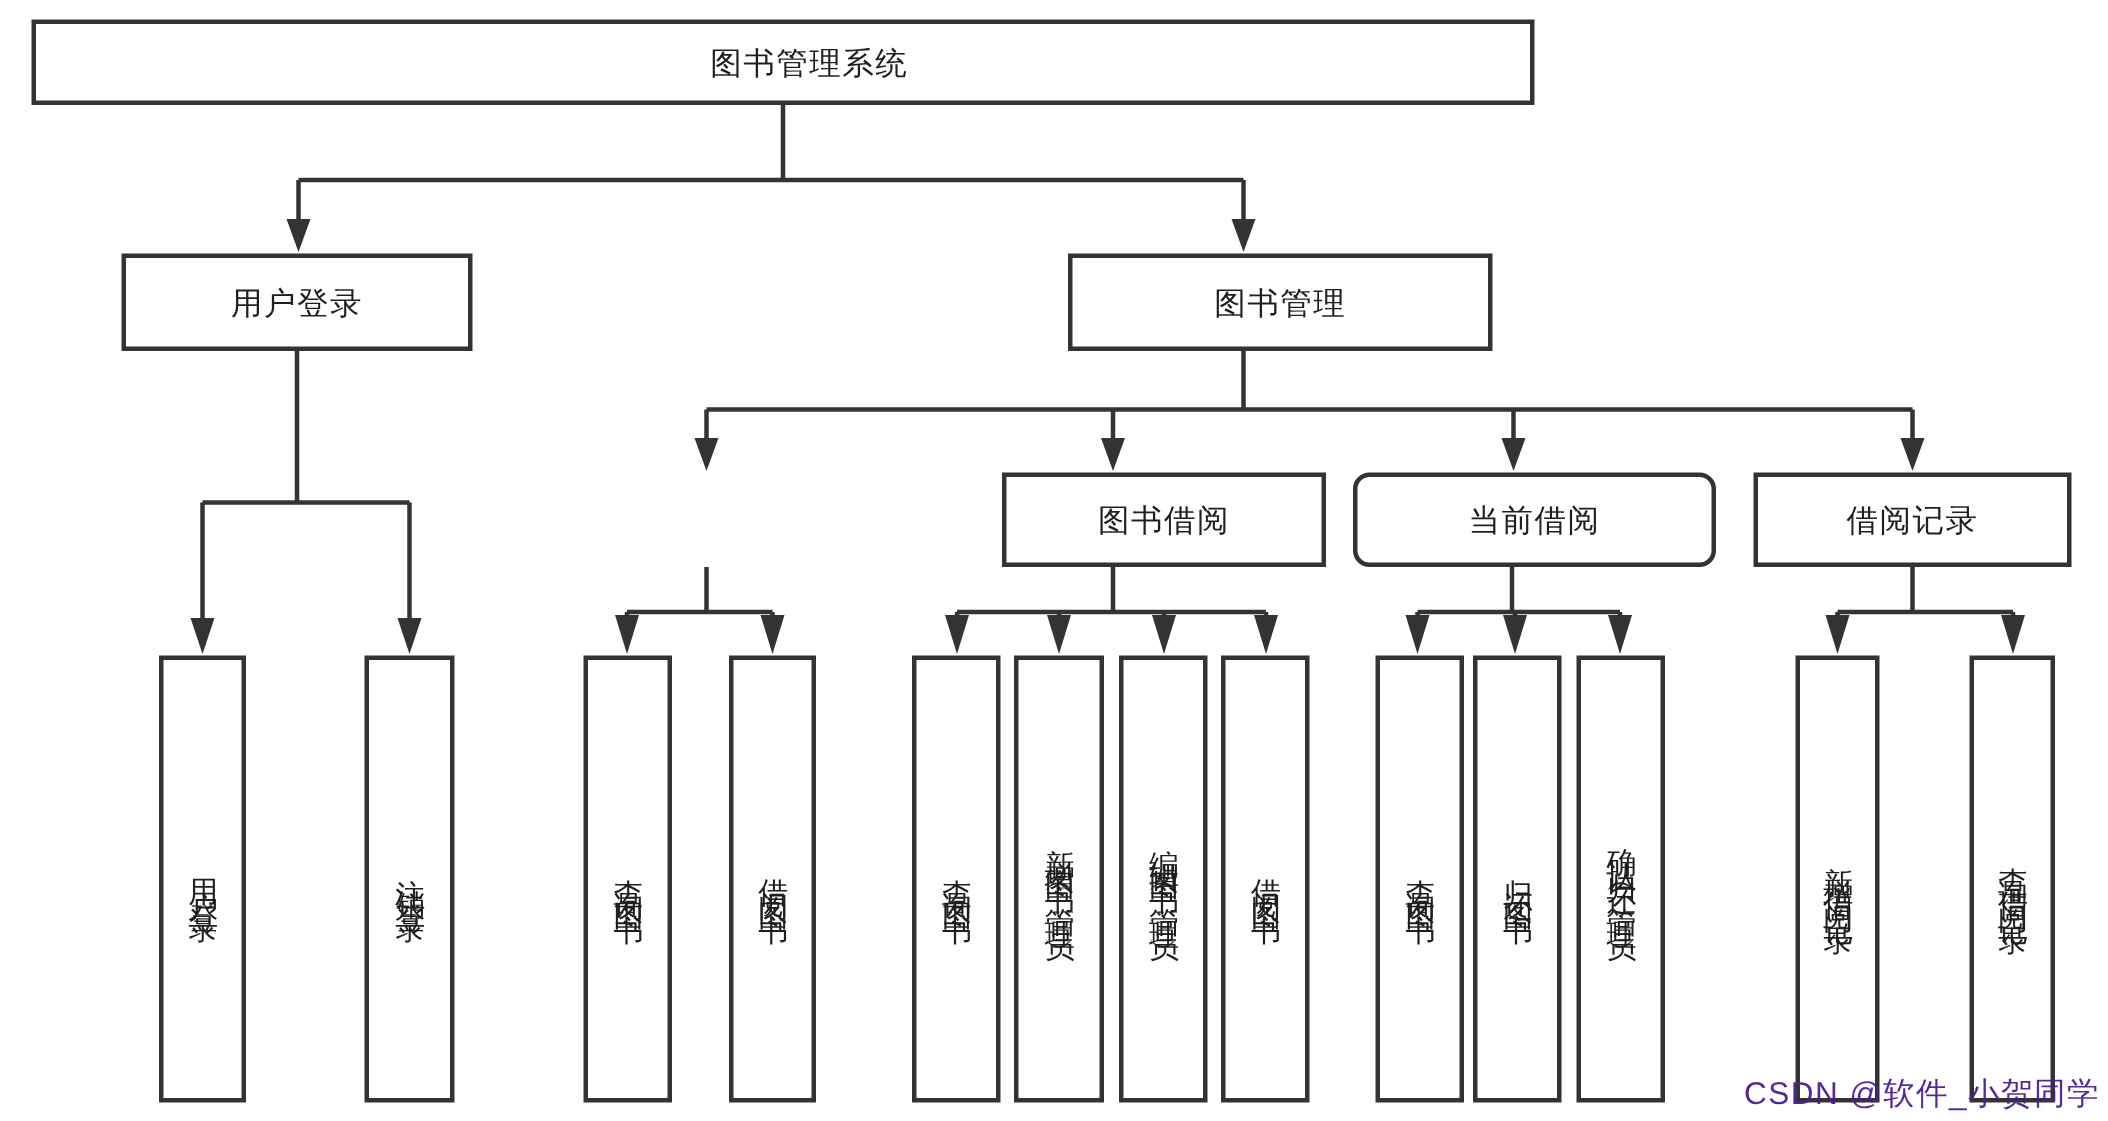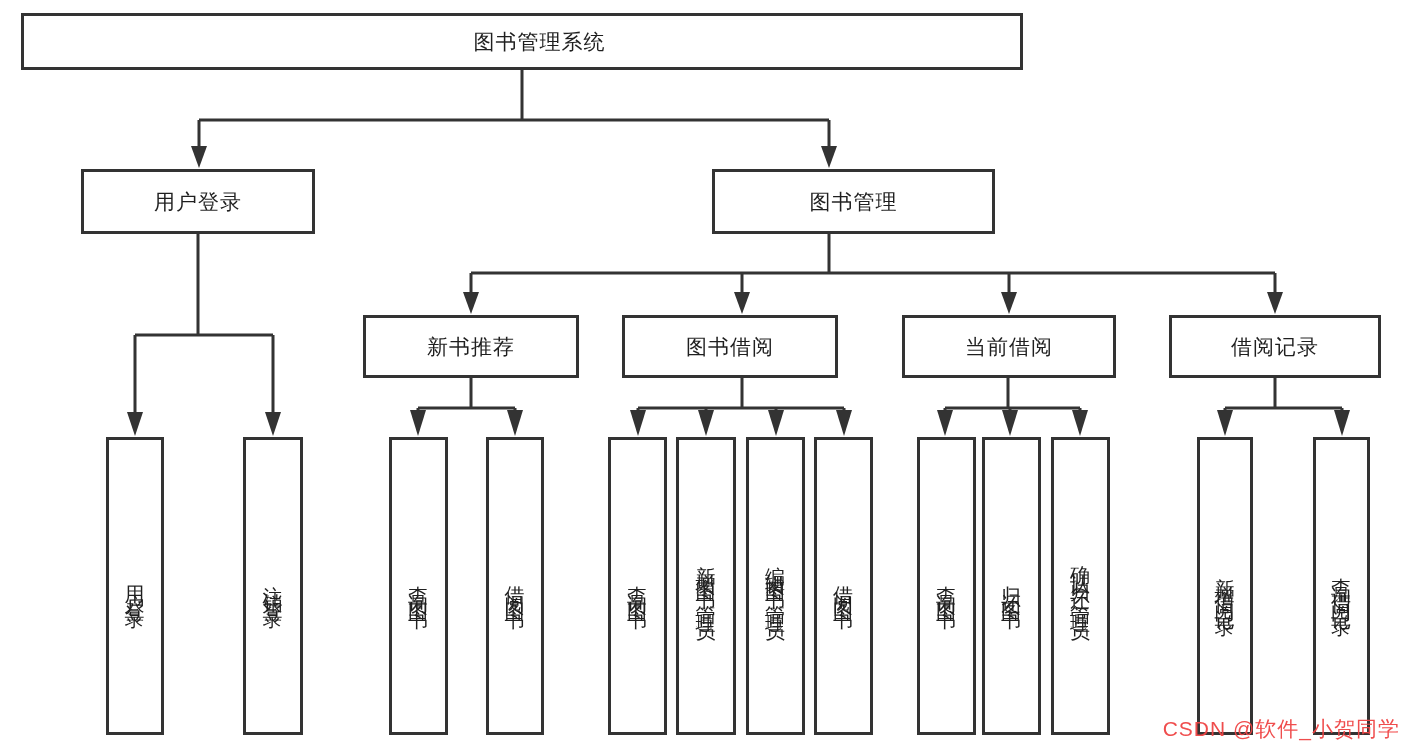--- a/index.html
+++ b/index.html
@@ -42,21 +42,21 @@
     font-size: 20px;
     letter-spacing: 8px;
     line-height: 1;
     white-space: normal;
   }
   .watermark {
     position: absolute;
     right: 5px;
     bottom: 4px;
     font-size: 21px;
-    color: #ef4444;
+    color: #4c1d95;
     opacity: 0.95;
     letter-spacing: 1px;
     z-index: 3;
     pointer-events: none;
   }
 </style>
 </head>
 <body>
 
 <div id="canvas">
@@ -106,23 +106,22 @@
       <polygon points="1217,410 1233,410 1225,436"></polygon>
       <polygon points="1334,410 1350,410 1342,436"></polygon>
     </g>
   </svg>
 
   <div class="node" style="left:21px; top:13px; width:1002px; height:57px;padding-left:35px;">图书管理系统</div>
 
   <div class="node" style="left:81px; top:169px; width:234px; height:65px;">用户登录</div>
   <div class="node" style="left:712px; top:169px; width:283px; height:65px;">图书管理</div>
 
-  <div class="node" style="left:363px; top:315px; width:216px; height:63px;">新书推荐</div>
-  <div class="node" style="left:622px; top:315px; width:216px; height:63px;">图书借阅</div>
-  <div class="node" style="left:902px; top:315px; width:214px; height:63px;">当前借阅</div>
+  <div class="node" style="left:668px; top:315px; width:216px; height:63px;">图书借阅</div>
+  <div class="node" style="left:902px; top:315px; width:242px; height:63px;border-radius:11px;">当前借阅</div>
   <div class="node" style="left:1169px; top:315px; width:212px; height:63px;">借阅记录</div>
 
   <div class="node leaf" style="left:106px; top:437px; width:58px; height:298px;">用户登录</div>
   <div class="node leaf" style="left:243px; top:437px; width:60px; height:298px;">注销登录</div>
 
   <div class="node leaf" style="left:389px; top:437px; width:59px; height:298px;">查询图书</div>
   <div class="node leaf" style="left:486px; top:437px; width:58px; height:298px;">借阅图书</div>
 
   <div class="node leaf" style="left:608px; top:437px; width:59px; height:298px;">查询图书</div>
   <div class="node leaf" style="left:676px; top:437px; width:60px; height:298px;">新增图书（管理员）</div>

